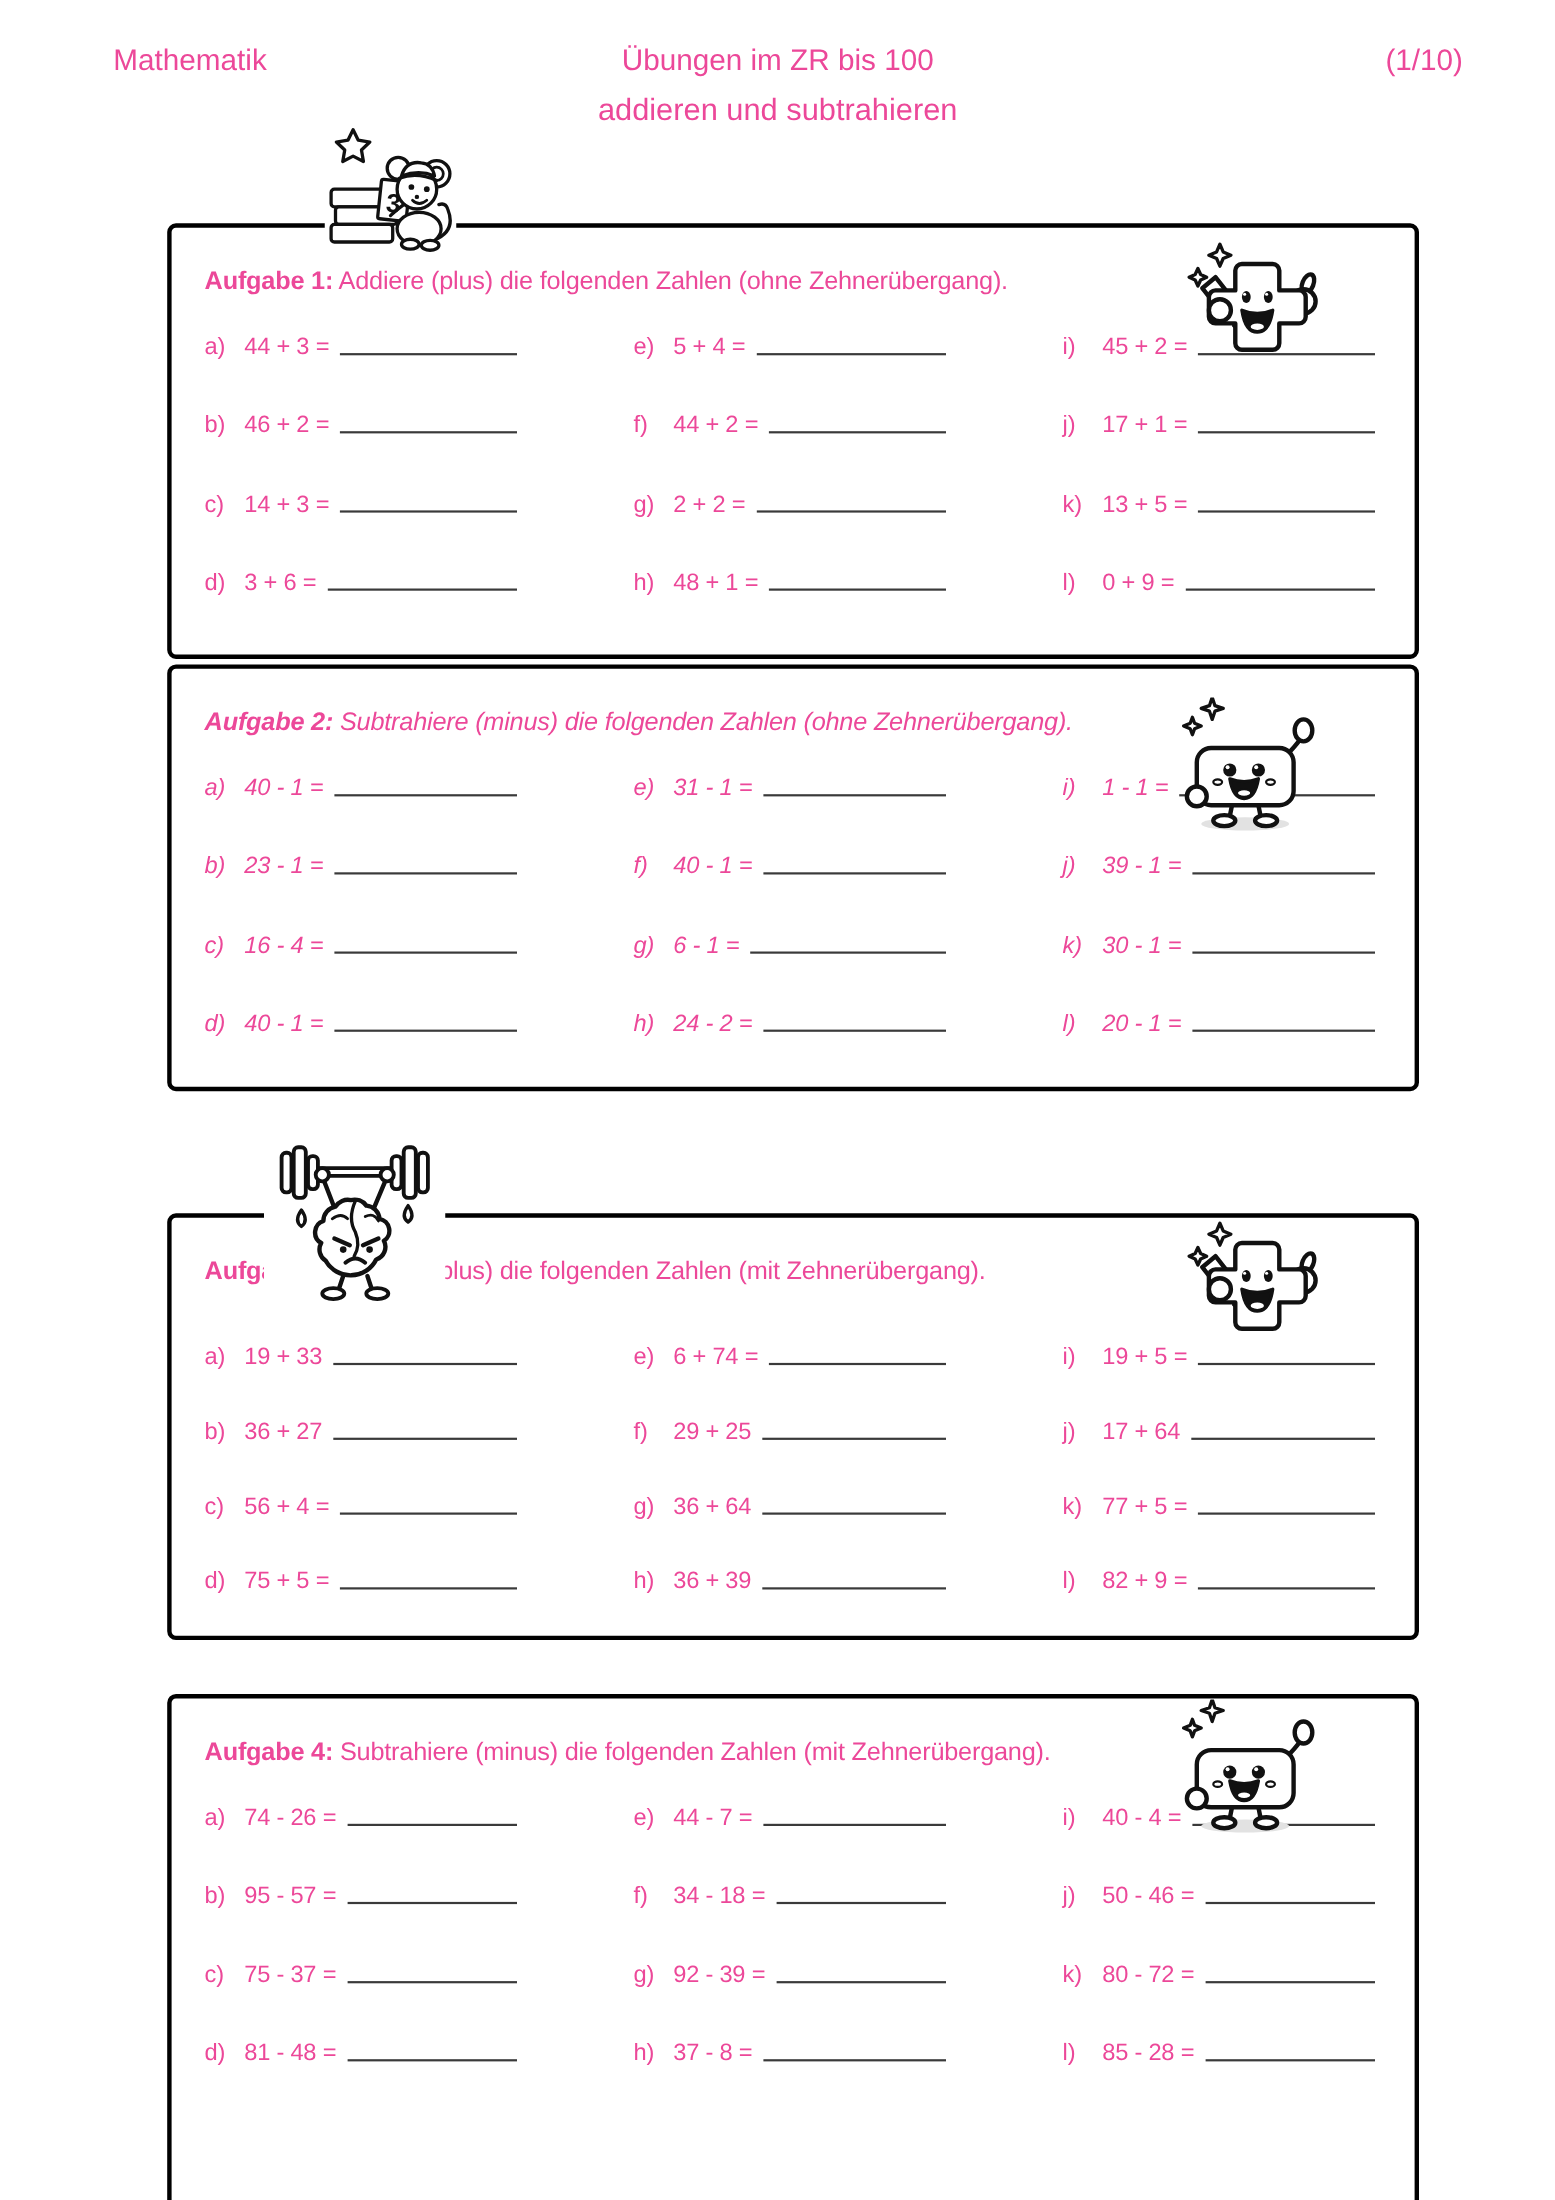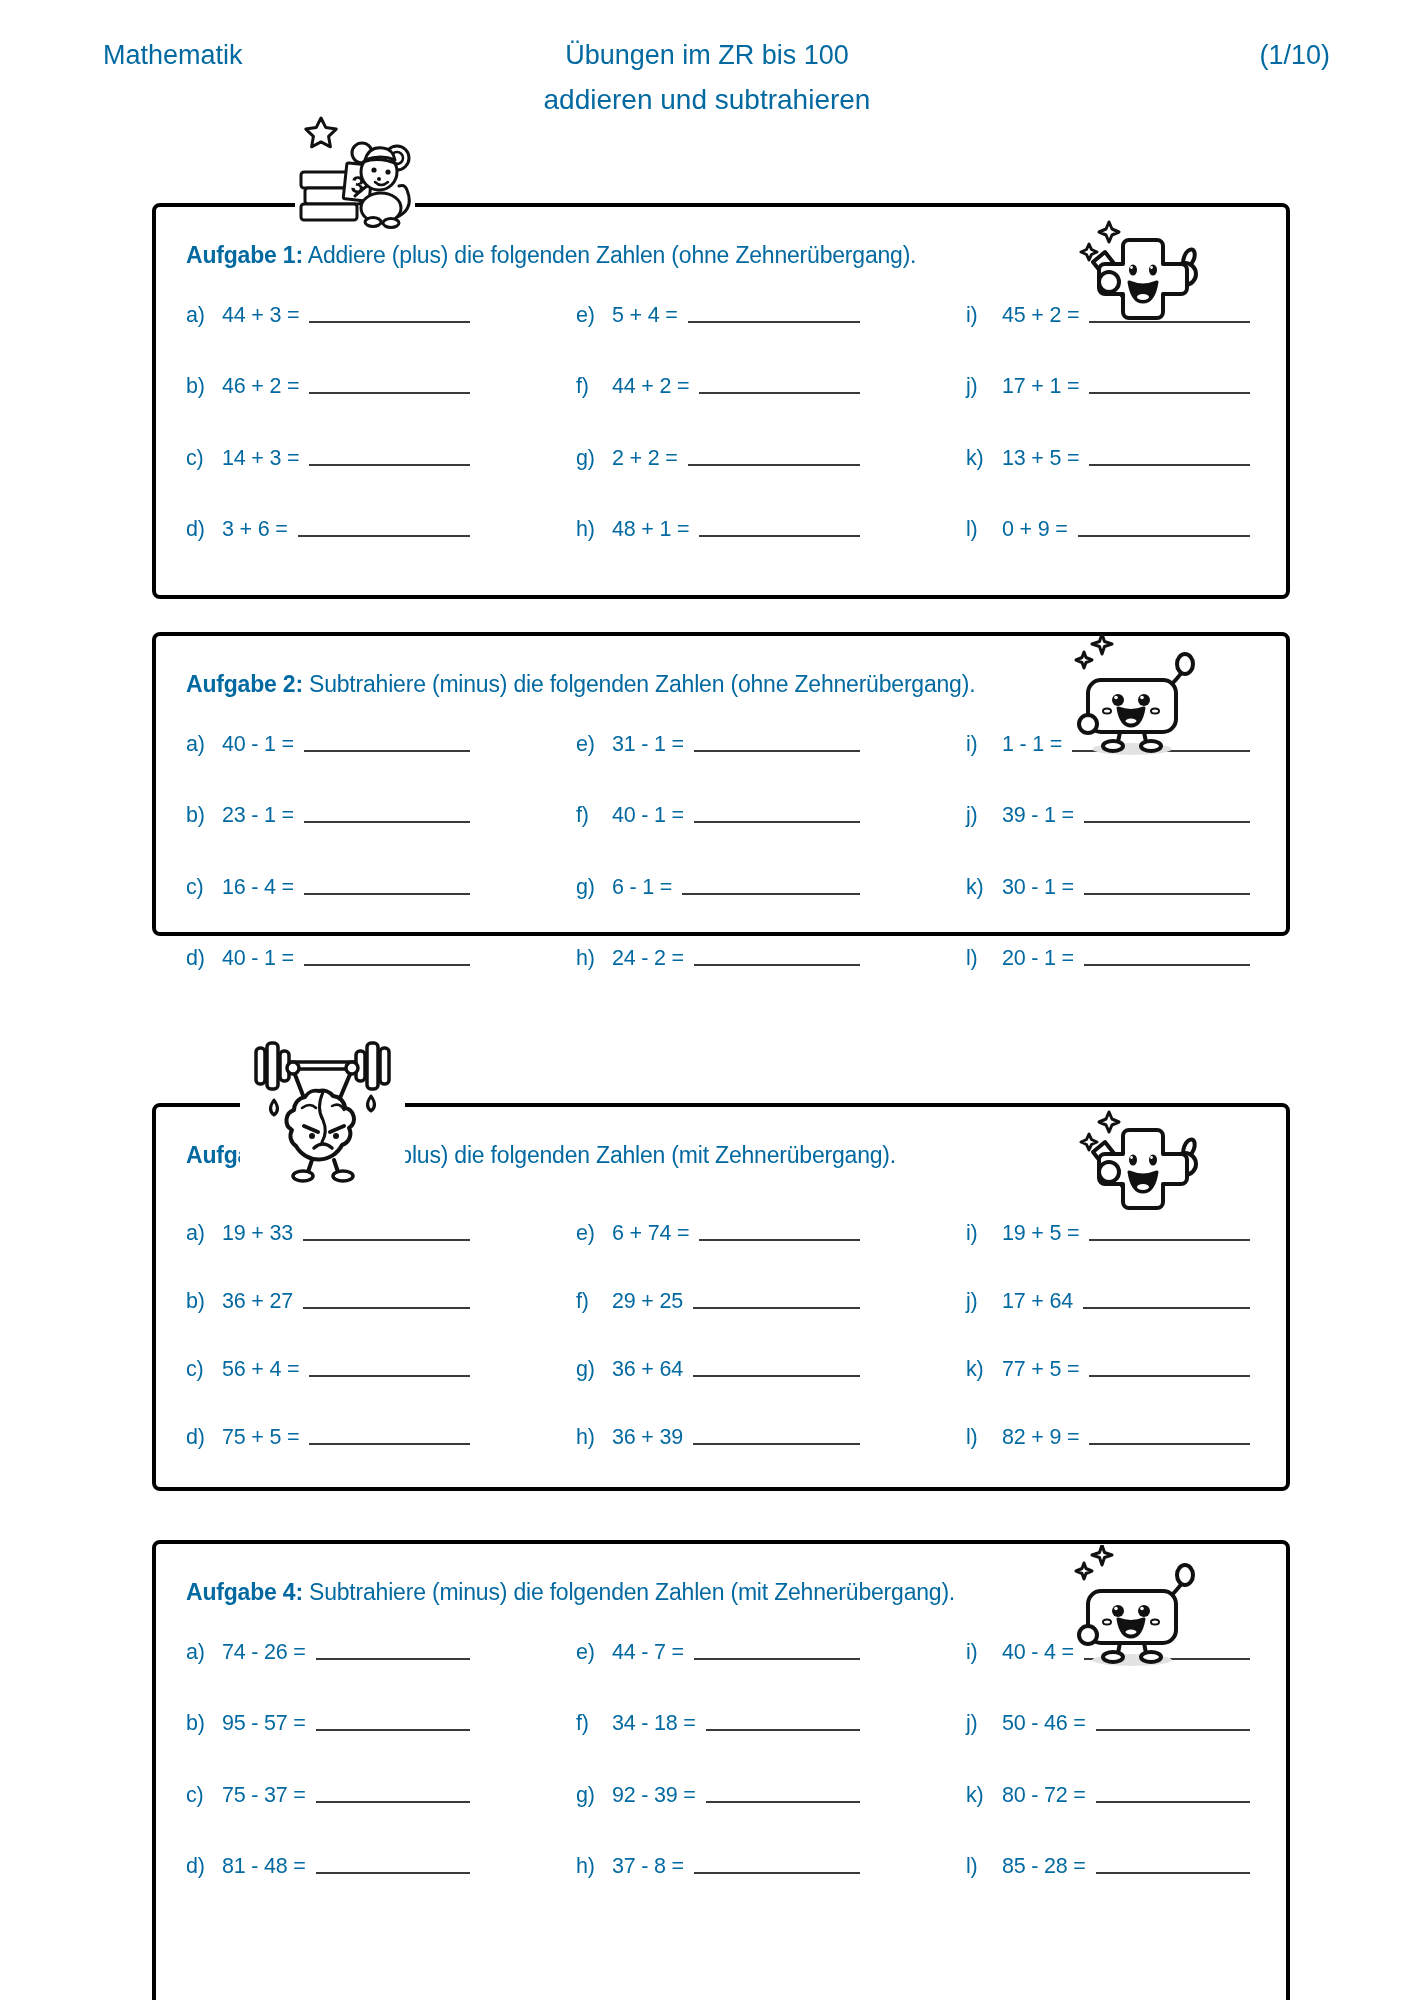--- a/index.html
+++ b/index.html
@@ -1,29 +1,29 @@
 <!DOCTYPE html>
 <html lang="de"><head>
 <meta charset="utf-8">
 <style>
   html,body{margin:0;padding:0;background:#fff;}
   #page{position:relative;width:1414px;height:2000px;background:#ffffff;overflow:hidden;
-        font-family:"Liberation Sans",sans-serif;color:#0369a1;}
+        font-family:"Liberation Sans",sans-serif;color:#ec4899;}
 
   
   .hdr-subject{position:absolute;left:103px;top:40px;font-size:27px;}
   .hdr-title{position:absolute;left:0;right:0;top:40px;text-align:center;font-size:27px;}
   .hdr-subtitle{position:absolute;left:0;right:0;top:84px;text-align:center;font-size:28px;}
   .hdr-page{position:absolute;right:84px;top:40px;font-size:27px;}
 
   
   .box{position:absolute;left:152px;width:1138px;box-sizing:border-box;background:#fff;
        border:4px solid #000;border-radius:8px;padding:0 26px 0 30px;}
   #box1{top:203px;height:396px;}
-  #box2{top:632px;height:304px;}
+  #box2{top:604px;height:388px;font-style:italic;}
   #box3{top:1103px;height:388px;}
   #box4{top:1540px;height:491px;}
 
   .task-title{margin-top:34px;font-size:23px;line-height:28px;letter-spacing:-0.2px;}
   .task-title .tbold{font-weight:bold;}
 
   .grid{display:grid;grid-template-columns:284px 284px 284px;column-gap:106px;
         grid-auto-flow:column;grid-template-rows:repeat(4,71.5px);margin-top:10px;
         align-items:center;}
   #box3 .grid{grid-template-rows:repeat(4,68px);margin-top:30px;}

